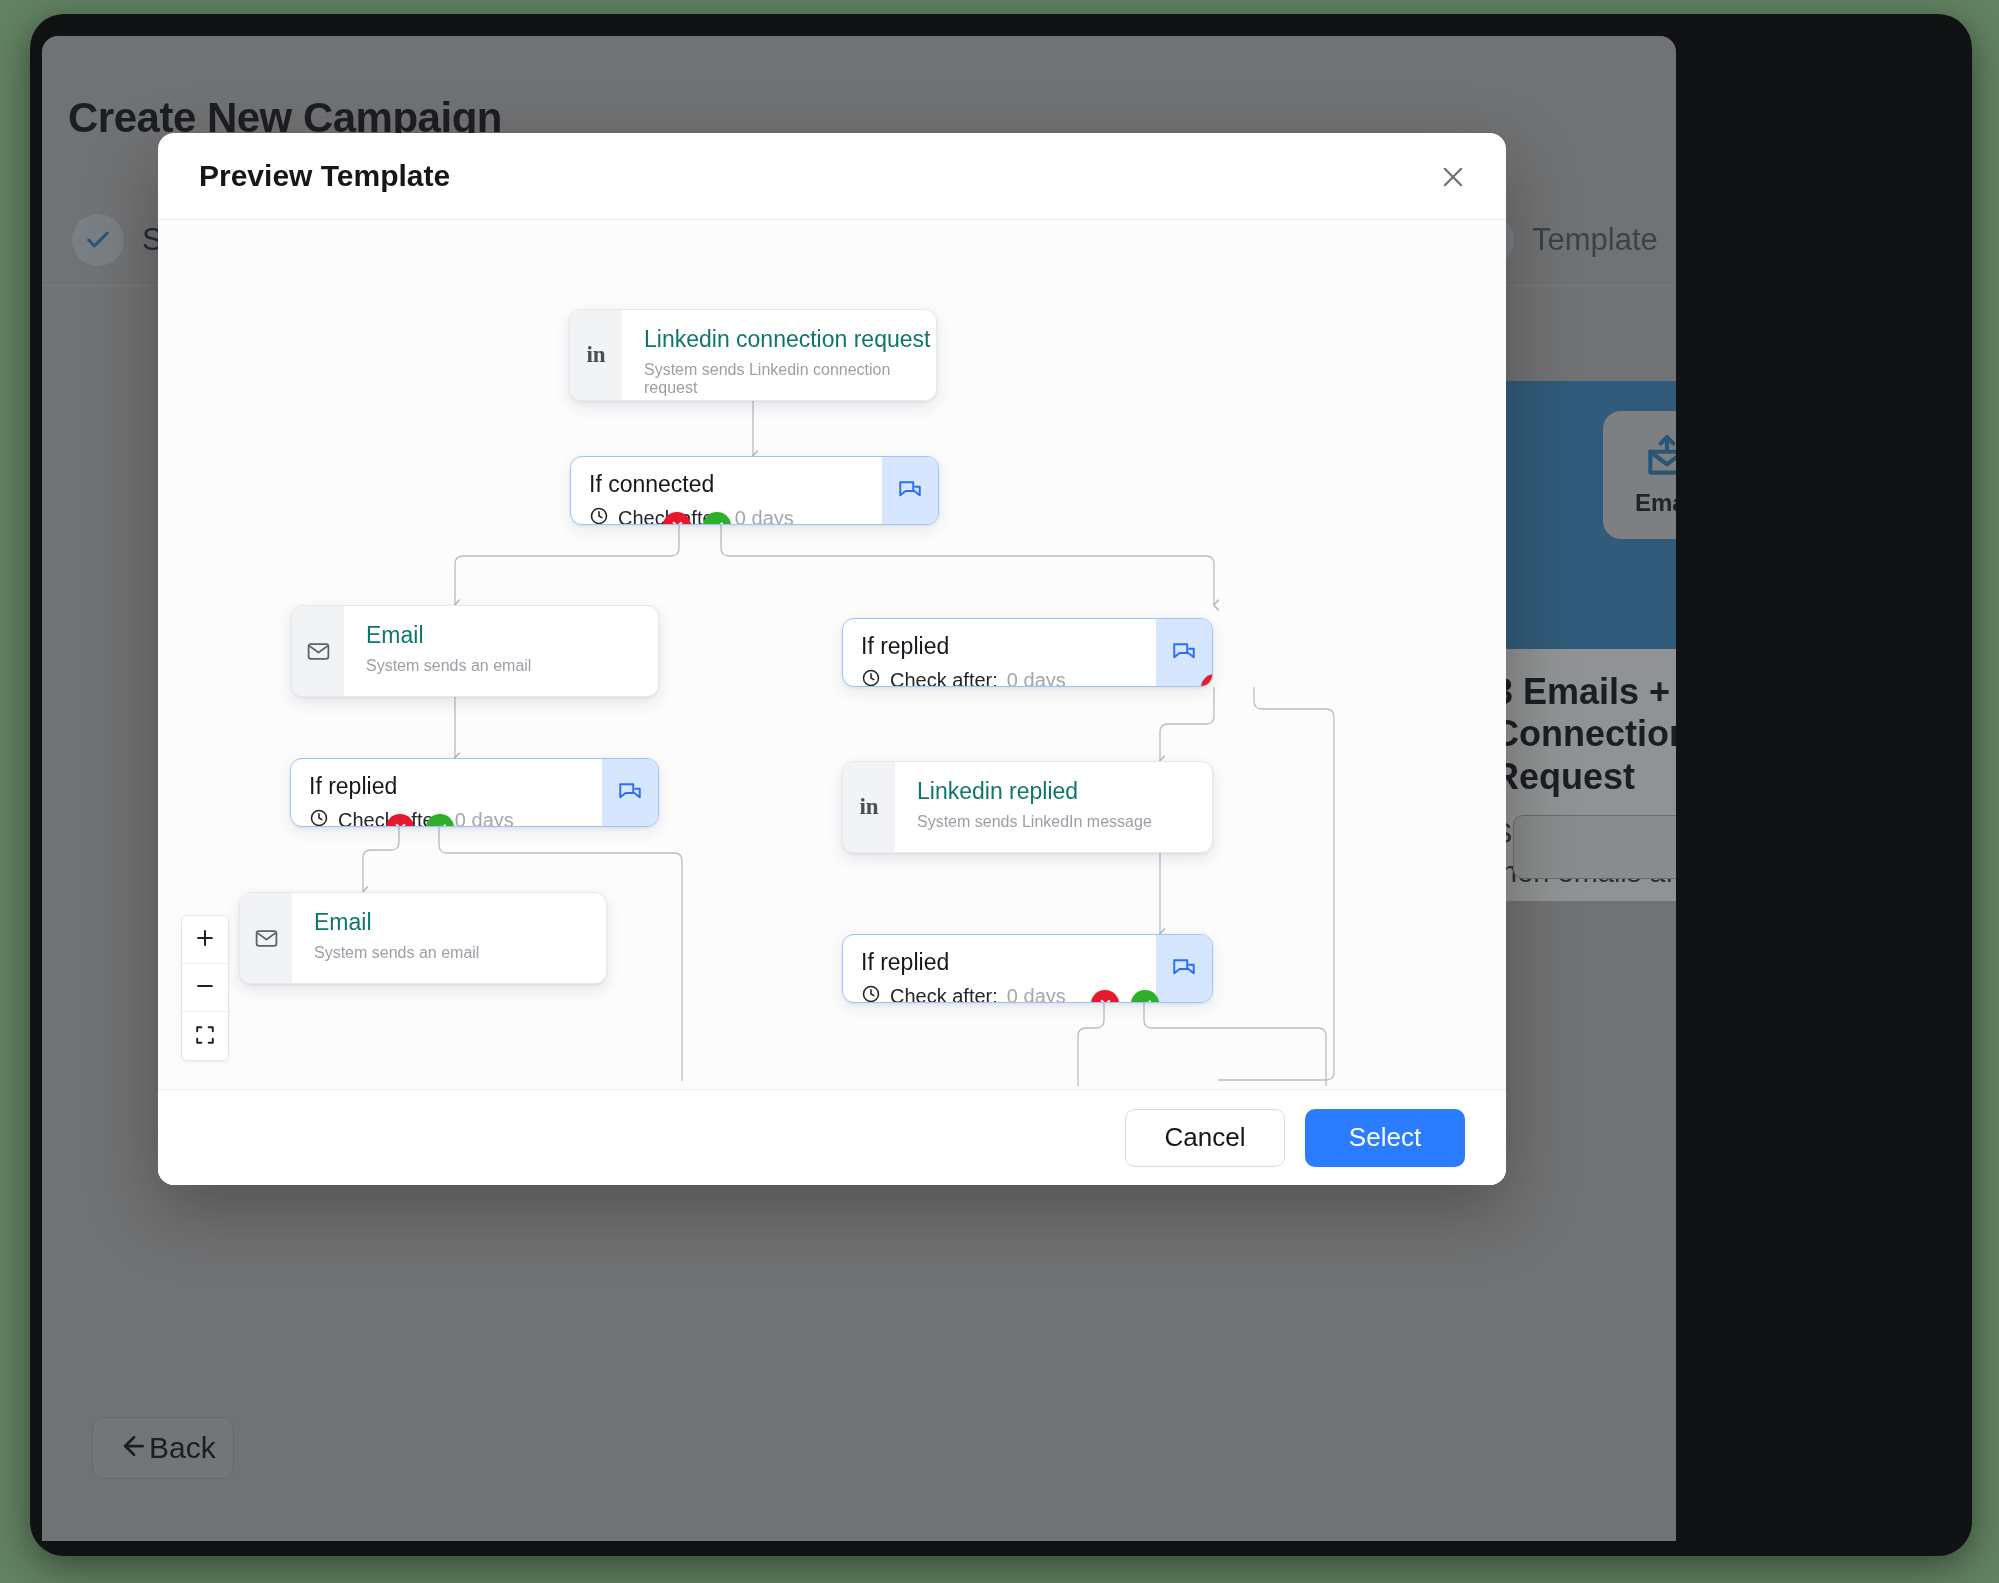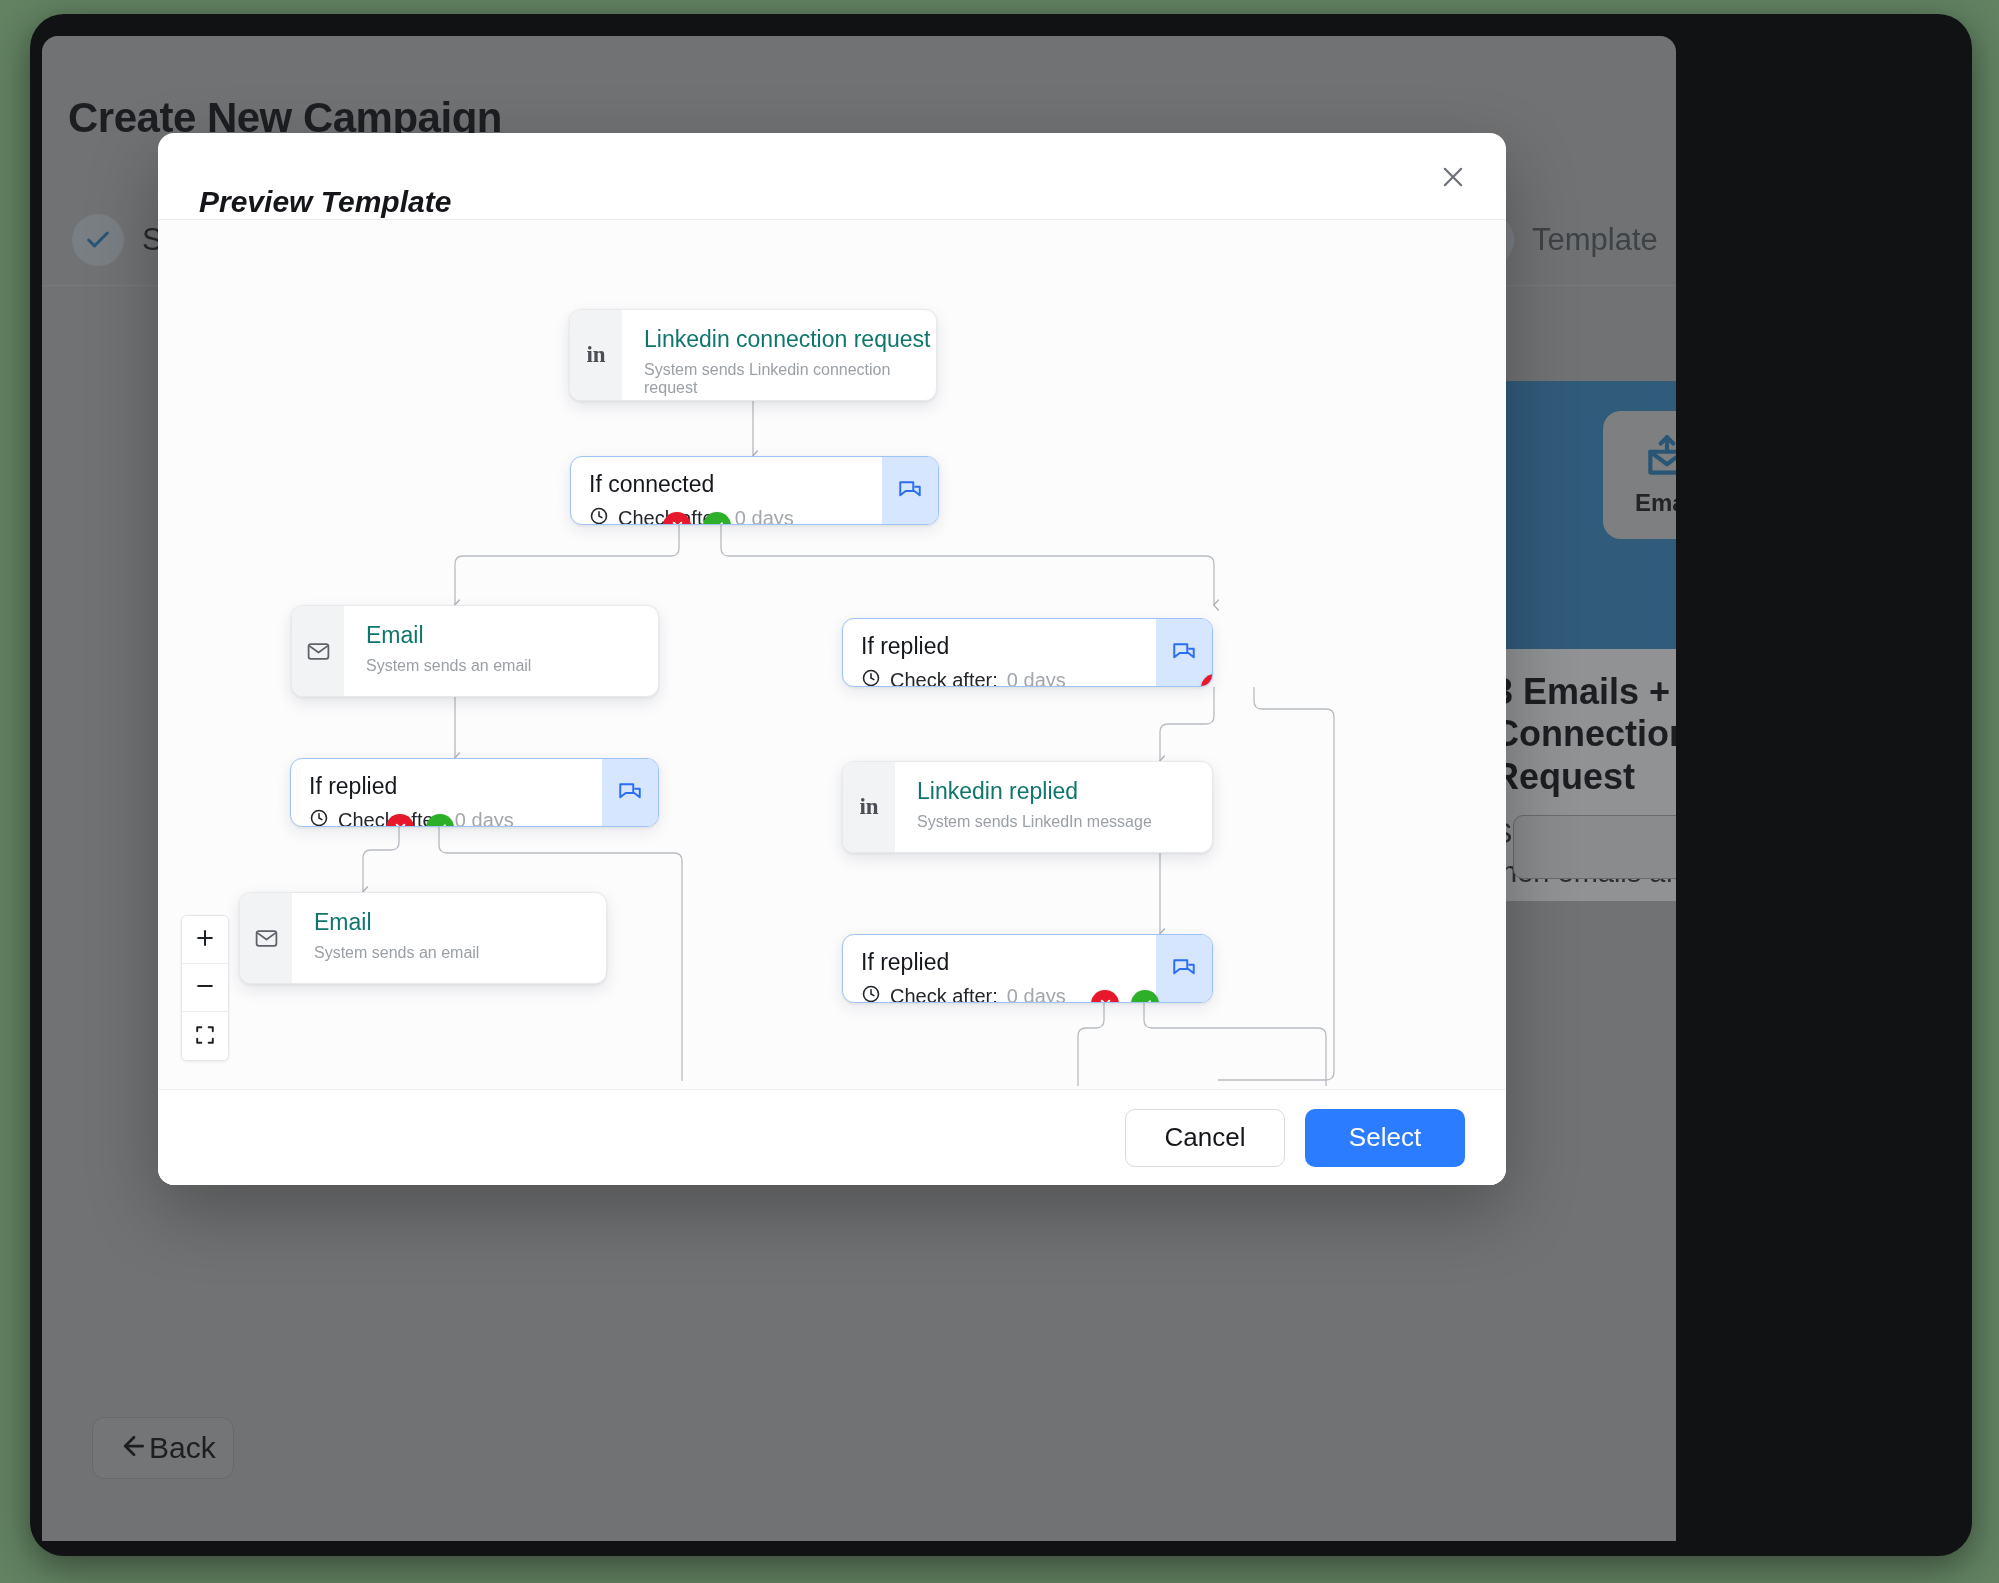--- a/index.html
+++ b/index.html
@@ -104,21 +104,21 @@
     left: 116px; top: 97px;
     width: 1348px; height: 1052px;
     background: #ffffff;
     border-radius: 16px;
     box-shadow: 0 26px 70px rgba(0,0,0,.28);
     overflow: hidden;
   }
   .modal-header {
     position: relative; height: 87px;
     border-bottom: 1px solid #e9ebee;
-    display: flex; align-items: flex-end; font-style: italic;
+    display: flex; align-items: center;
   }
   .modal-title {
     margin-left: 41px; font-size: 30px; font-weight: 700; color: #14161a;
   }
   .modal-close {
     position: absolute; right: 34px; top: 26px;
     width: 38px; height: 38px; border: none; background: transparent;
     cursor: pointer; display: flex; align-items: center; justify-content: center;
   }
   .modal-close svg { width: 28px; height: 28px; }

